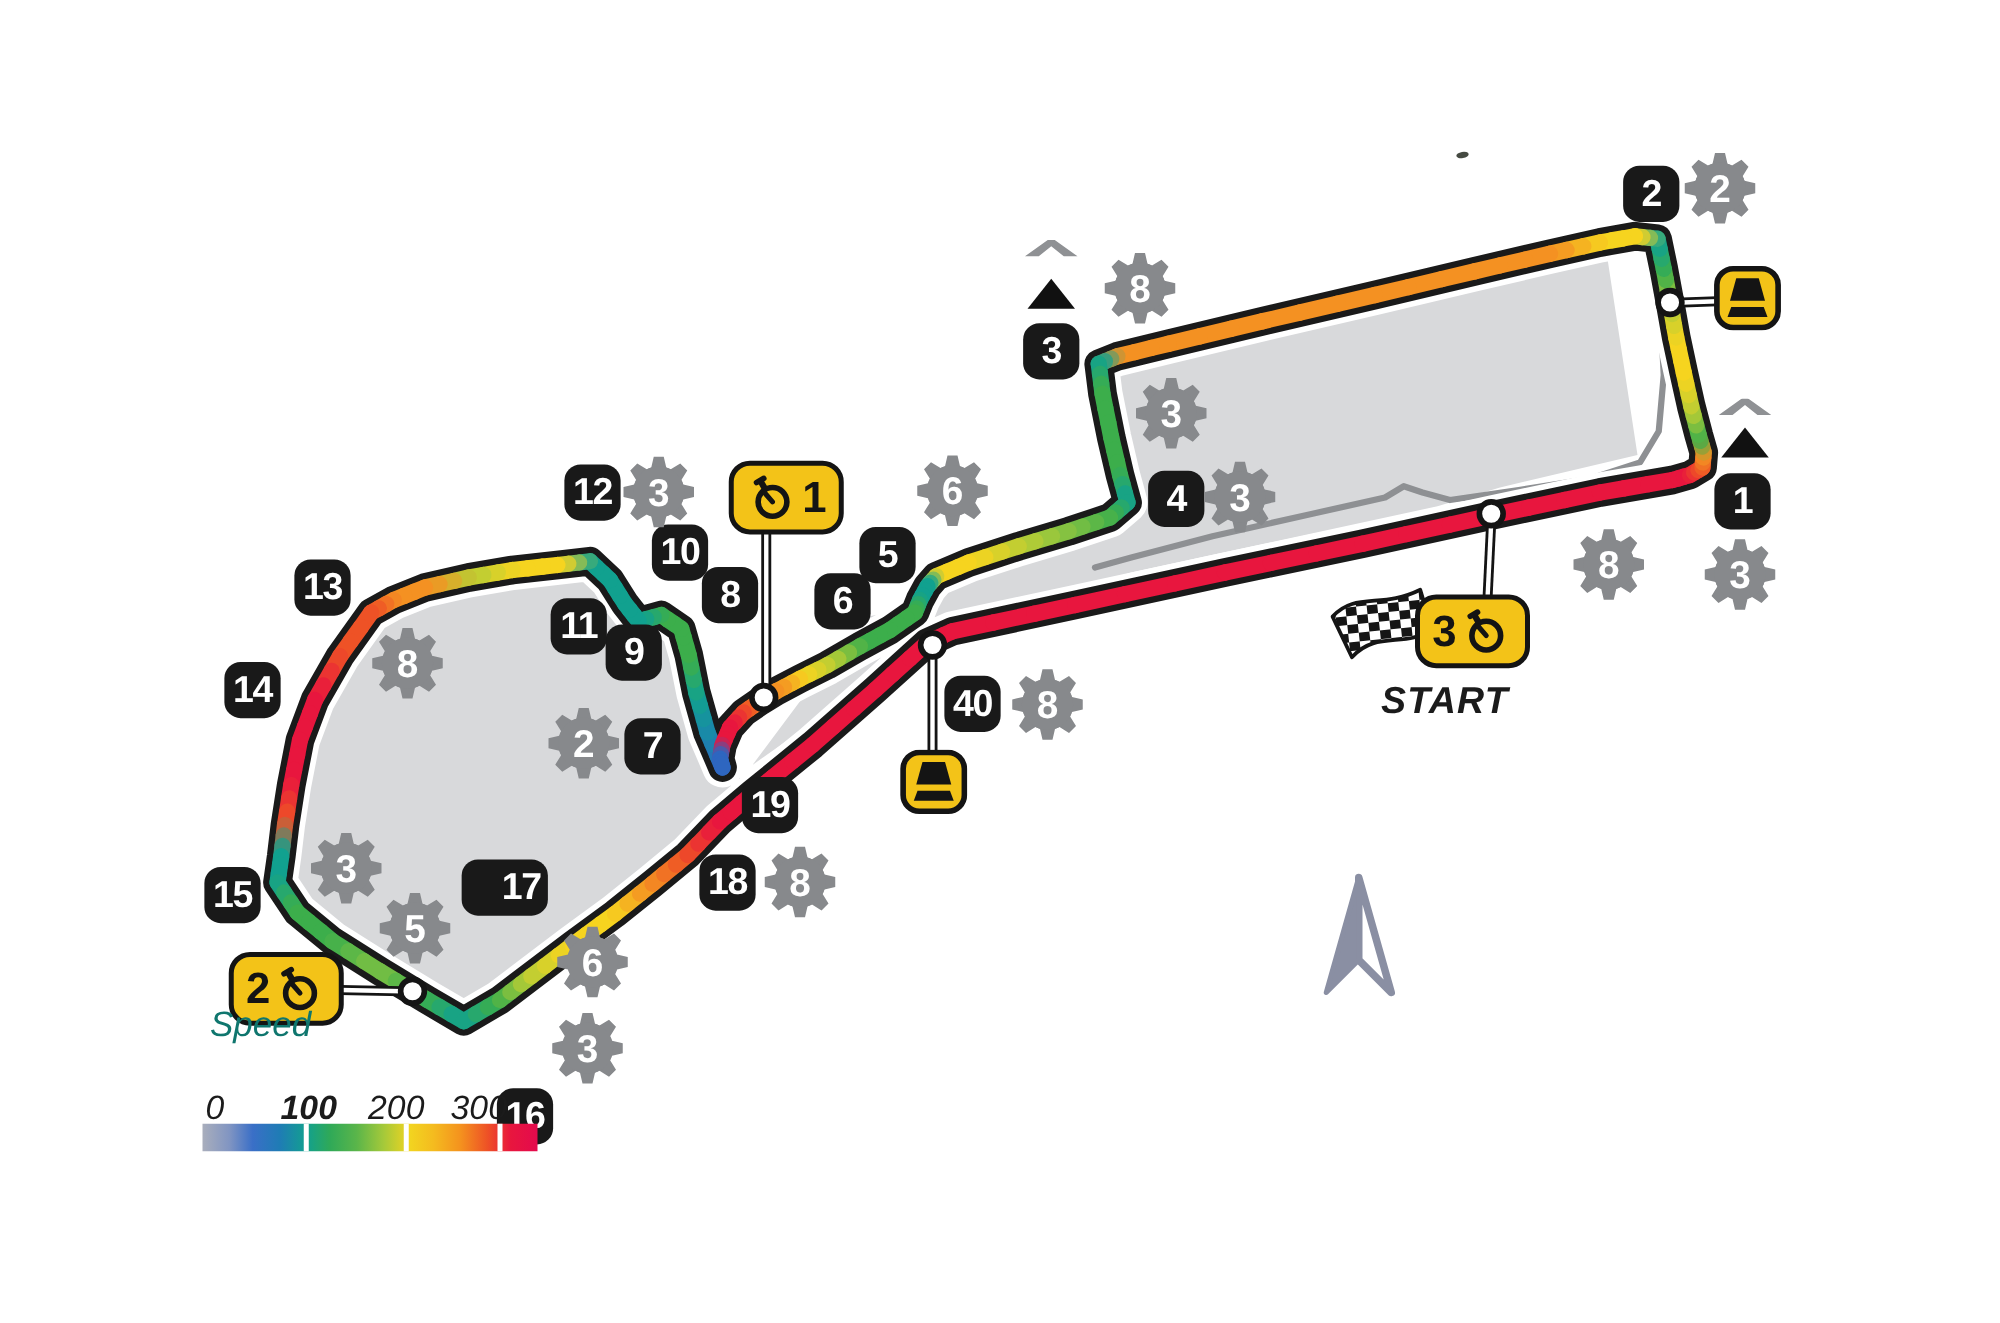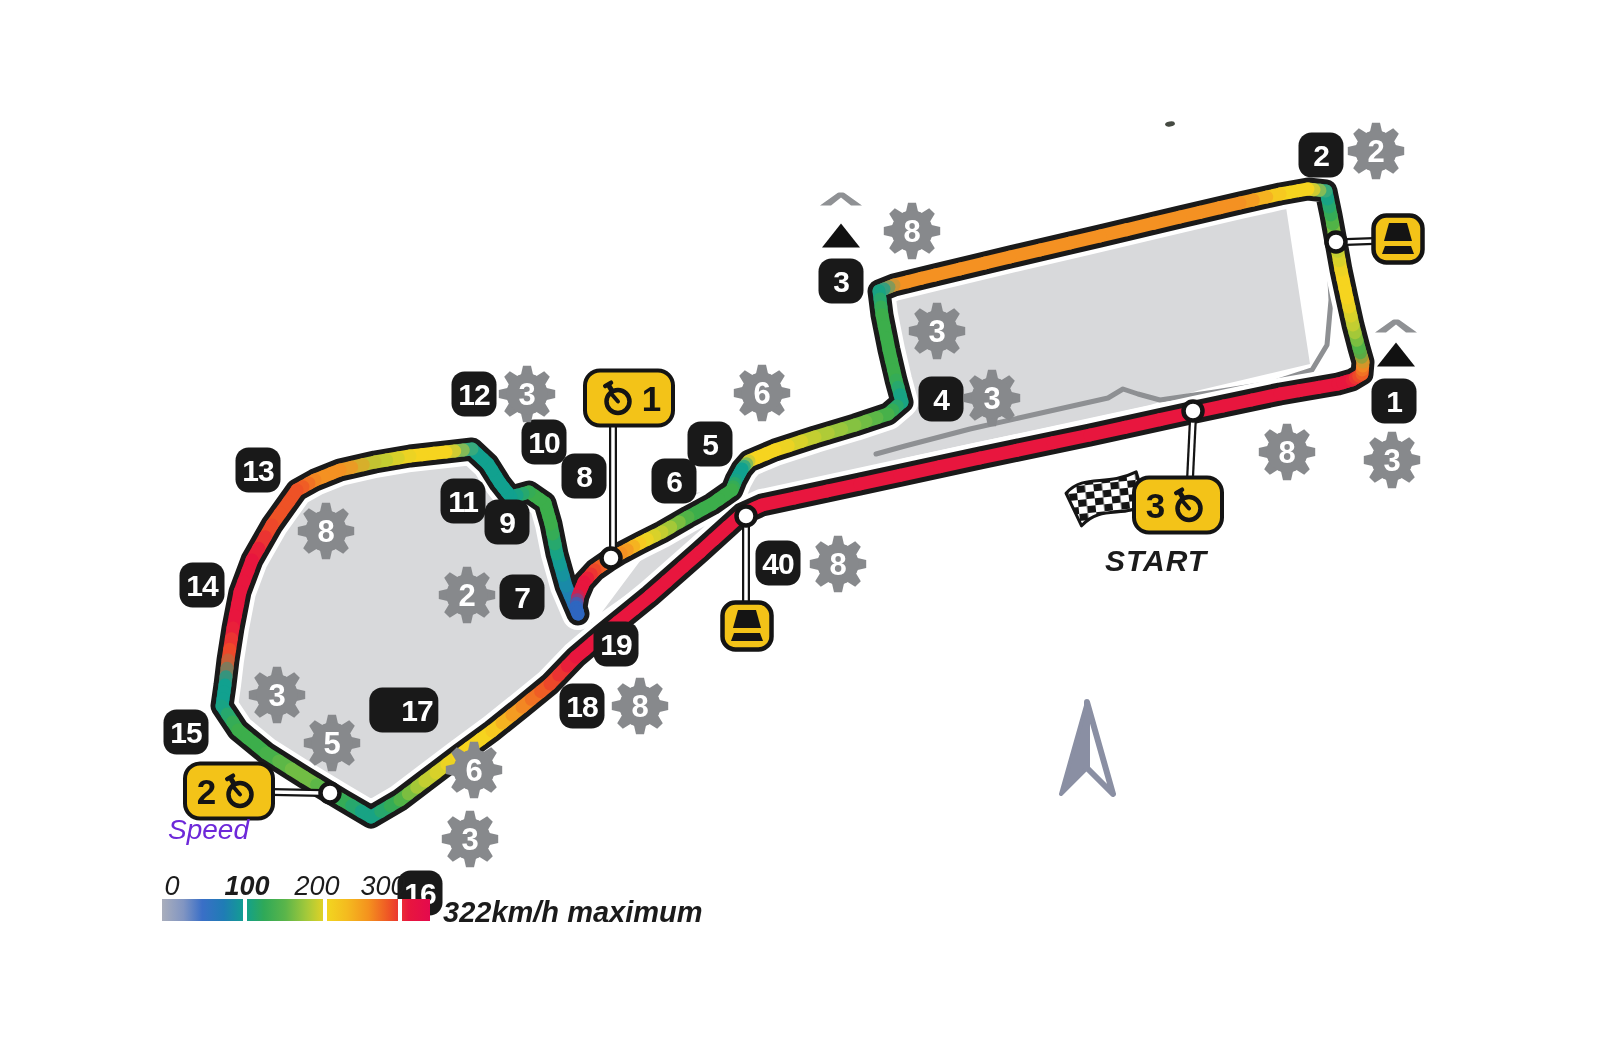--- a/index.html
+++ b/index.html
@@ -12,21 +12,21 @@
         font-weight:bold;font-size:30px;transform:translate(-50%,-50%);letter-spacing:-1px;}
   .gear{position:absolute;transform:translate(-50%,-50%);}
   .drs{position:absolute;width:84px;height:51px;background:#f3c318;border:4px solid #141414;
        border-radius:17px;display:flex;align-items:center;justify-content:center;gap:3px;
        font-weight:bold;font-size:35px;color:#141414;transform:translate(-50%,-50%);}
   .trap{position:absolute;transform:translate(-50%,-50%);}
   .sector{position:absolute;transform:translate(-50%,-50%);}
   .start-label{position:absolute;transform:translate(-50%,-50%);font-weight:bold;
        font-style:italic;font-size:30px;color:#1b1b1b;letter-spacing:1px;}
   .legend{position:absolute;left:0;top:0;width:100%;height:100%;pointer-events:none;}
-  .legend .title{position:absolute;left:168px;top:804px;font-style:italic;font-size:28px;color:#6d28d9;margin-top:10px;}
+  .legend .title{position:absolute;left:168px;top:804px;font-style:italic;font-size:28px;color:#0f766e;}
   .legend .tick{position:absolute;top:871px;transform:translateX(-50%);
        font-style:italic;font-size:27px;color:#1b1b1b;}
   .legend .bar{position:absolute;left:162px;top:899px;width:268px;height:22px;}
   .legend .bar .sep{position:absolute;top:0;width:4px;height:100%;background:#ffffff;}
   .legend .max{position:absolute;left:443px;top:896px;font-weight:bold;font-style:italic;
        font-size:29px;color:#1b1b1b;}
 </style>
 </head>
 <body>
 
@@ -339,22 +339,22 @@
       <div class="turn" style="left: 941px; top: 399px;">4</div>
       <div class="turn" style="left: 710px; top: 444px;">5</div>
       <div class="turn" style="left: 674px; top: 481px;">6</div>
       <div class="turn" style="left: 522px; top: 597px;">7</div>
       <div class="turn" style="left: 584px; top: 476px;">8</div>
       <div class="turn" style="left: 507px; top: 522px;">9</div>
       <div class="turn" style="left: 544px; top: 442px;">10</div>
       <div class="turn" style="left: 463px; top: 501px;">11</div>
       <div class="turn" style="left: 474px; top: 394px;">12</div>
       <div class="turn" style="left: 258px; top: 470px;">13</div>
-      <div class="turn" style="left: 202px; top: 585px;">14</div>
-      <div class="turn" style="left: 186px; top: 716px; margin-top: 16px;">15</div>
+      <div class="turn" style="left: 202px; top: 552px;">14</div>
+      <div class="turn" style="left: 186px; top: 716px;">15</div>
       <div class="turn" style="left: 420px; top: 893px;">16</div>
       <div class="turn" style="left: 404px; top: 710px; padding-left: 32px;">17</div>
       <div class="turn" style="left: 582px; top: 706px; text-align: center;">18</div>
       <div class="turn" style="left: 616px; top: 644px;">19</div>
       <div class="turn" style="left: 778px; top: 563px;">40</div>
       <div class="gear" style="left: 1376px; top: 153px;"><svg width="58" height="58" viewBox="0 0 58 58">
           <path d="M23.0,9.4L25.0,0.8L33.0,0.8L35.0,9.4L38.6,10.9L46.2,6.2L51.8,11.8L47.1,19.4L48.6,23.0L57.2,25.0L57.2,33.0L48.6,35.0L47.1,38.6L51.8,46.2L46.2,51.8L38.6,47.1L35.0,48.6L33.0,57.2L25.0,57.2L23.0,48.6L19.4,47.1L11.8,51.8L6.2,46.2L10.9,38.6L9.4,35.0L0.8,33.0L0.8,25.0L9.4,23.0L10.9,19.4L6.2,11.8L11.8,6.2L19.4,10.9Z" fill="#87898c"></path>
           <circle cx="29" cy="29" r="20.5" fill="#87898c"></circle>
           <text x="29" y="40" text-anchor="middle" font-family="Liberation Sans,sans-serif" font-weight="bold" font-size="31" fill="#ffffff">2</text>
         </svg></div>
@@ -494,15 +494,14 @@
         <div class="tick" style="left: 172px;">0</div>
         <div class="tick" style="left: 247px; font-weight: bold;">100</div>
         <div class="tick" style="left: 317px;">200</div>
         <div class="tick" style="left: 383px;">300</div>
       </div>
     <div class="bar" id="legend-bar" style="background: linear-gradient(90deg, rgb(169, 174, 188) 0%, rgb(129, 149, 194) 8%, rgb(58, 111, 199) 15%, rgb(31, 124, 181) 23%, rgb(18, 160, 143) 31%, rgb(47, 169, 88) 38%, rgb(90, 181, 74) 46%, rgb(164, 201, 58) 54%, rgb(242, 212, 32) 62%, rgb(244, 187, 31) 69%, rgb(244, 146, 30) 77%, rgb(238, 82, 38) 85%, rgb(232, 22, 62) 92%, rgb(228, 10, 77) 100%);">
         <div class="sep" style="left: 81px;"></div>
         <div class="sep" style="left: 161px;"></div>
         <div class="sep" style="left: 236px;"></div>
       </div>
-    <div class="max">322km/h maximum</div>
   </div>
 </div>
 
 </body></html>

